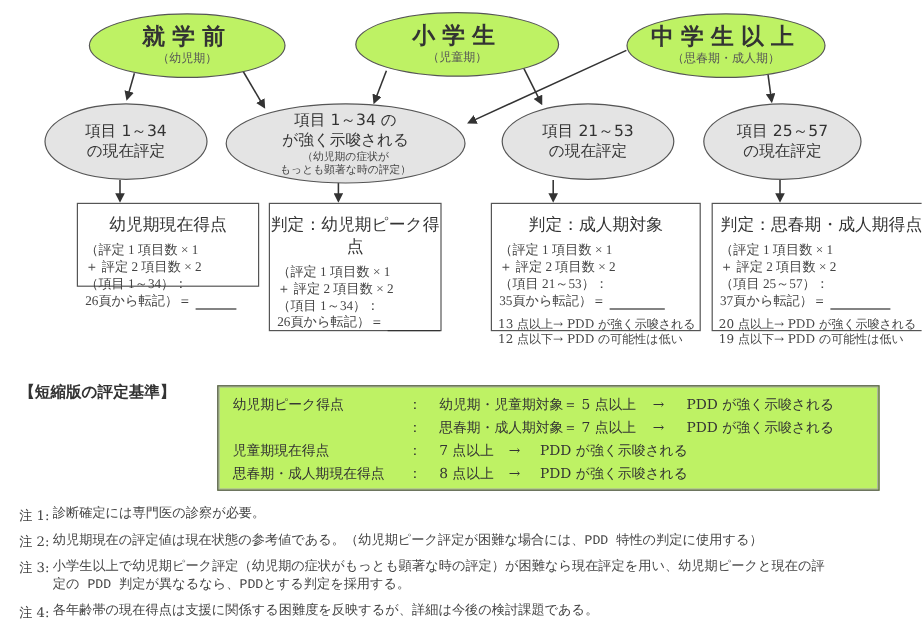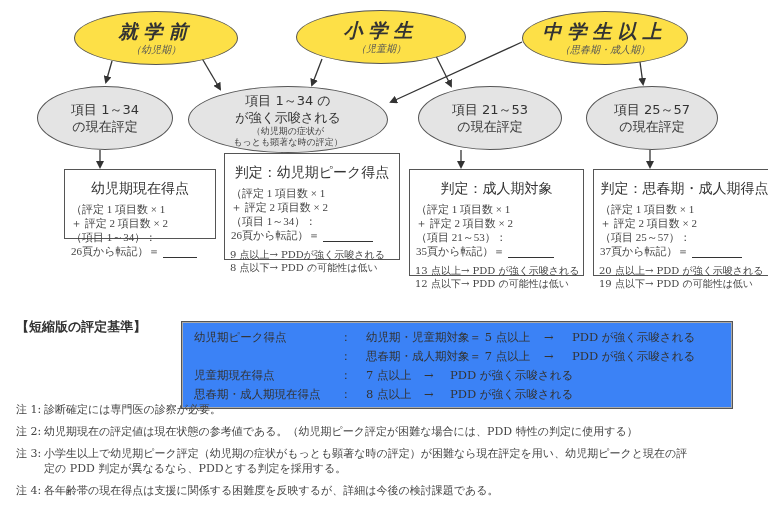--- a/index.html
+++ b/index.html
@@ -2,40 +2,40 @@
 <html><head>
 <meta charset="utf-8">
 <style>
   html, body { margin:0; padding:0; background:#ffffff; }
   body { width:768px; height:528px; position:relative; overflow:hidden;
          font-family:"DejaVu Serif","Liberation Serif",serif; color:#333; }
   svg.lines { position:absolute; left:0; top:0; width:768px; height:528px; }
   .ellipse { position:absolute; border:1.3px solid #555; border-radius:50%;
              box-sizing:border-box; display:flex; flex-direction:column;
              align-items:center; justify-content:center; text-align:center; }
-  .ellipse.top { background:#fde047;font-style:italic; }
+  .ellipse.top { background:#bef264; }
   .ellipse.mid { background:#e4e4e4; }
   .top .t1 { font-family:"DejaVu Sans","Liberation Sans",sans-serif; font-size:19px; font-weight:bold; letter-spacing:6px; color:#333; line-height:22px; }
   .top .t2 { font-size:10px; color:#555; line-height:15px; }
   .mid .m1 { font-family:"DejaVu Sans","Liberation Sans",sans-serif; font-size:13px; color:#333; line-height:17px; }
   .mid .m2 { font-size:9px; color:#444; line-height:11px; }
   .box { position:absolute; border:1.3px solid #555; background:#fff; box-sizing:border-box;margin-left:43px; }
   .box .title { font-family:"DejaVu Sans","Liberation Sans",sans-serif; font-size:14px; color:#333; text-align:center; margin-top:9px; line-height:18px; }
   .box .formula { font-size:11px; line-height:14px; margin:5px 0 0 6px; color:#444; white-space:pre;font-family:Liberation Serif, serif; }
   .box .blank { display:inline-block; width:44px; border-bottom:1.2px solid #333; vertical-align:baseline; margin-left:3px; }
   .box .judge { font-size:10px; line-height:13px; margin:6px 0 0 5px; color:#444; }
   .crit-label { position:absolute; left:16px; top:318px; font-family:"DejaVu Sans","Liberation Sans",sans-serif; font-size:13px; font-weight:bold; color:#333; }
-  .crit-box { position:absolute; left:181px; top:321px; width:552px; height:88px; background:#3b82f6;
+  .crit-box { position:absolute; left:181px; top:321px; width:552px; height:88px; background:#bef264;
               border:1.5px solid #555; box-shadow: inset 0 0 0 1px #aaa; box-sizing:border-box; }
   .crit-row { position:absolute; font-size:11.5px; color:#333; white-space:nowrap; }
   .crit-row span { position:absolute; top:0; white-space:nowrap; }
-  .notes { position:absolute; left:16px; top:402px; width:740px; font-size:11px; color:#444; }
+  .notes { position:absolute; left:16px; top:422px; width:740px; font-size:11px; color:#444; }
   .note { display:flex; line-height:15px; margin-bottom:7px; }
   .note .num { width:28px; flex:none; }
-  .note .txt { flex:1; }
+  .note .txt { flex:1;font-family:Liberation Mono, monospace; }
 </style>
 </head>
 <body>
 
 <svg class="lines" viewBox="0 0 768 528">
   <defs>
     <marker id="ah" markerWidth="8" markerHeight="8" refX="6" refY="4" orient="auto" markerUnits="userSpaceOnUse">
       <path d="M0,0 L8,4 L0,8 z" fill="#333"></path>
     </marker>
   </defs>
@@ -90,27 +90,23 @@
 <div class="ellipse mid" style="left:586px;top:86px;width:132px;height:64px;">
   <div class="m1">項目 25～57</div>
   <div class="m1">の現在評定</div>
 </div>
 
 <div class="box" style="left:21px;top:169px;width:152px;height:70px;">
   <div class="title">幼児期現在得点</div>
   <div class="formula"><div>（評定 1 項目数 × 1</div><div>＋ 評定 2 項目数 × 2</div><div>（項目 1～34）：</div><div style="display:flex;align-items:flex-end;"><span>26頁から転記）＝</span><span class="blank" style="width:34px"></span></div></div>
 </div>
 
-<div class="box" style="left:181px;top:153px;width:176px;height:107px;">
+<div class="box" style="left:181px;top:169px;width:144px;height:107px;">
   <div class="title">判定：幼児期ピーク得点</div>
   <div class="formula"><div>（評定 1 項目数 × 1</div><div>＋ 評定 2 項目数 × 2</div><div>（項目 1～34）：</div><div style="display:flex;align-items:flex-end;"><span>26頁から転記）＝</span><span class="blank" style="width:50px"></span></div></div>
-  <div class="judge">
-    <div>9 点以上→ PDDが強く示唆される</div>
-    <div>8 点以下→ PDD の可能性は低い</div>
-  </div>
 </div>
 
 <div class="box" style="left:366px;top:169px;width:175px;height:107px;">
   <div class="title">判定：成人期対象</div>
   <div class="formula"><div>（評定 1 項目数 × 1</div><div>＋ 評定 2 項目数 × 2</div><div>（項目 21～53）：</div><div style="display:flex;align-items:flex-end;"><span>35頁から転記）＝</span><span class="blank" style="width:46px"></span></div></div>
   <div class="judge">
     <div>13 点以上→ PDD が強く示唆される</div>
     <div>12 点以下→ PDD の可能性は低い</div>
   </div>
 </div>

